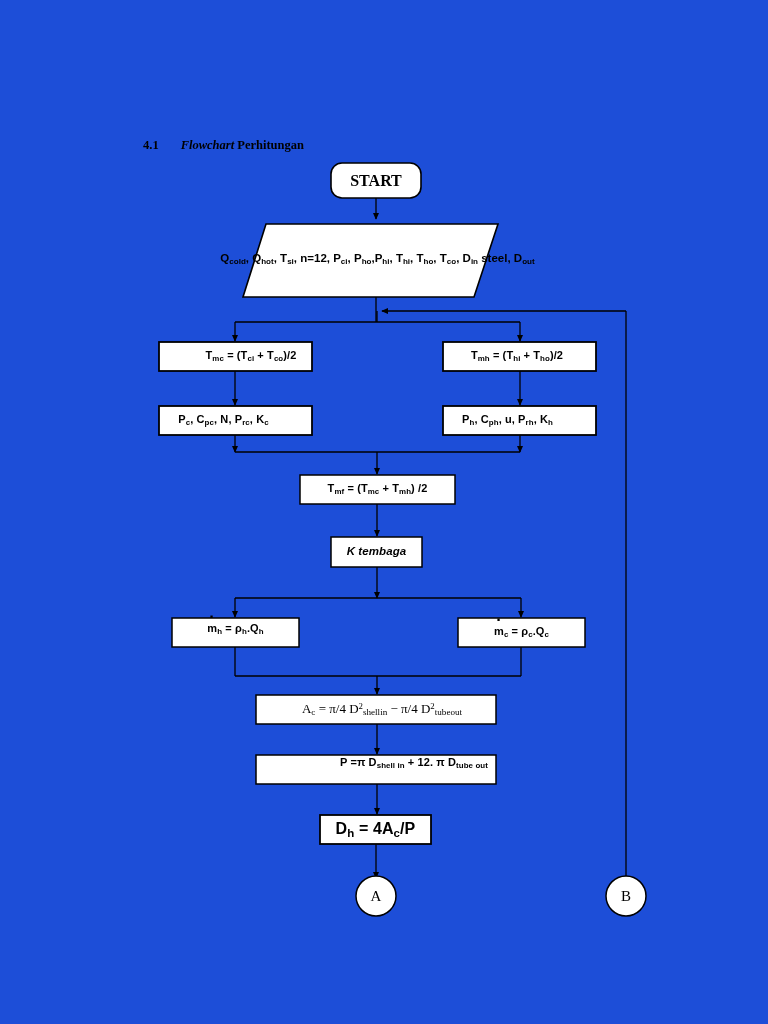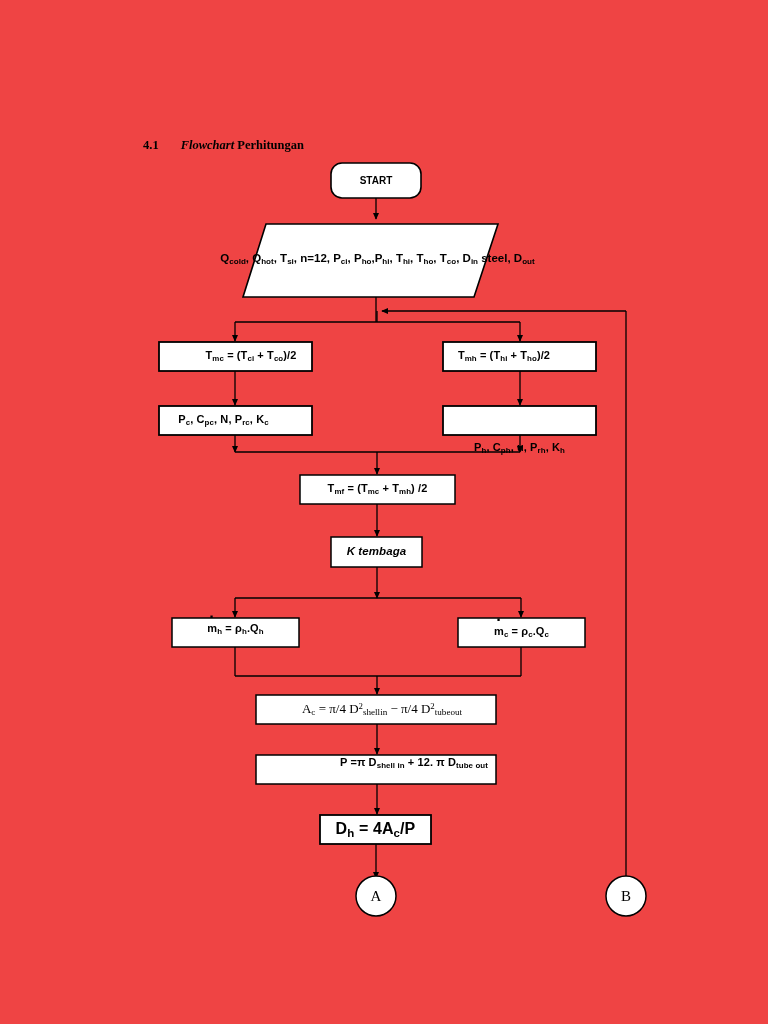--- a/index.html
+++ b/index.html
@@ -4,21 +4,21 @@
 <style>
   html, body {
     margin: 0;
     padding: 0;
     background: #ffffff;
   }
   #page {
     position: relative;
     width: 768px;
     height: 1024px;
-    background: #ef4444;
+    background: #1d4ed8;
     overflow: hidden;
     font-family: "Liberation Sans", sans-serif;
   }
   #svg-layer {
     position: absolute;
     left: 0;
     top: 0;
     width: 768px;
     height: 1024px;
   }
@@ -74,23 +74,23 @@
   .serif sub {
     font-size: 70%;
     vertical-align: -0.25em;
   }
   .serif sup {
     font-size: 68%;
     vertical-align: 0.45em;
   }
 
   .start-text {
-    font-family: Liberation Sans, sans-serif;
-    font-weight: bold;
-    font-size: 10px;
+    font-family: Liberation Serif, serif;
+    font-weight: bold;
+    font-size: 16px;
   }
   .io-text {
     font-family: "Liberation Sans", sans-serif;
     font-weight: bold;
     font-size: 11.5px;
     line-height: 1.9;
   }
   .io-text sub {
     font-size: 70%;
     vertical-align: -0.22em;
@@ -208,29 +208,29 @@
 
   <div class="node" style="left:250px; top:228px; width:255px; height:62px; flex-direction:row;">
     <span class="node-text io-text">Q<sub>cold</sub>, Q<sub>hot</sub>, T<sub>si</sub>, n=12, P<sub>ci</sub>, P<sub>ho</sub>,</span>
     <span class="node-text io-text">P<sub>hi</sub>, T<sub>hi</sub>, T<sub>ho</sub>, T<sub>co</sub>, D<sub>in</sub> steel, D<sub>out</sub></span>
   </div>
 
   <div class="node" style="left:159px; top:342px; width:184px; height:29px;">
     <span class="node-text sans">T<sub>mc</sub> = (T<sub>ci</sub> + T<sub>co</sub>)/2</span>
   </div>
 
-  <div class="node" style="left:443px; top:342px; width:122px; height:29px;">
+  <div class="node" style="left:456px; top:342px; width:122px; height:29px;">
     <span class="node-text sans">T<sub>mh</sub> = (T<sub>hi</sub> + T<sub>ho</sub>)/2</span>
   </div>
 
   <div class="node" style="left:159px; top:406px; width:129px; height:29px;">
     <span class="node-text sans">P<sub>c</sub>, C<sub>pc</sub>, N, P<sub>rc</sub>, K<sub>c</sub></span>
   </div>
 
-  <div class="node" style="left:443px; top:406px; width:153px; height:29px;margin-top:28px;">
+  <div class="node" style="left:431px; top:406px; width:153px; height:29px;">
     <span class="node-text sans">P<sub>h</sub>, C<sub>ph</sub>, u, P<sub>rh</sub>, K<sub>h</sub></span>
   </div>
 
   <div class="node" style="left:300px; top:475px; width:155px; height:29px;">
     <span class="node-text sans">T<sub>mf</sub> = (T<sub>mc</sub> + T<sub>mh</sub>) /2</span>
   </div>
 
   <div class="node" style="left:331px; top:537px; width:91px; height:30px;">
     <span class="node-text sans" style="font-size:11.5px;font-style:italic;">K tembaga</span>
   </div>

